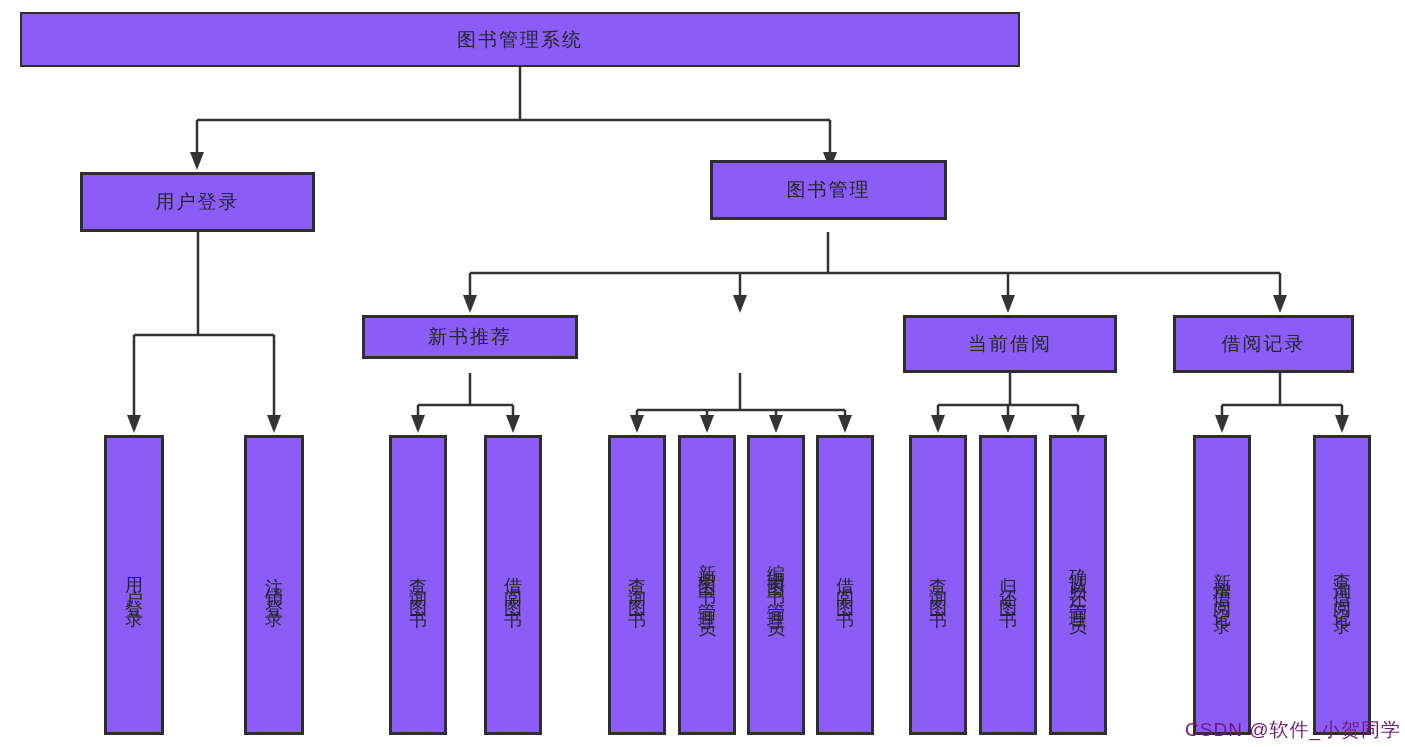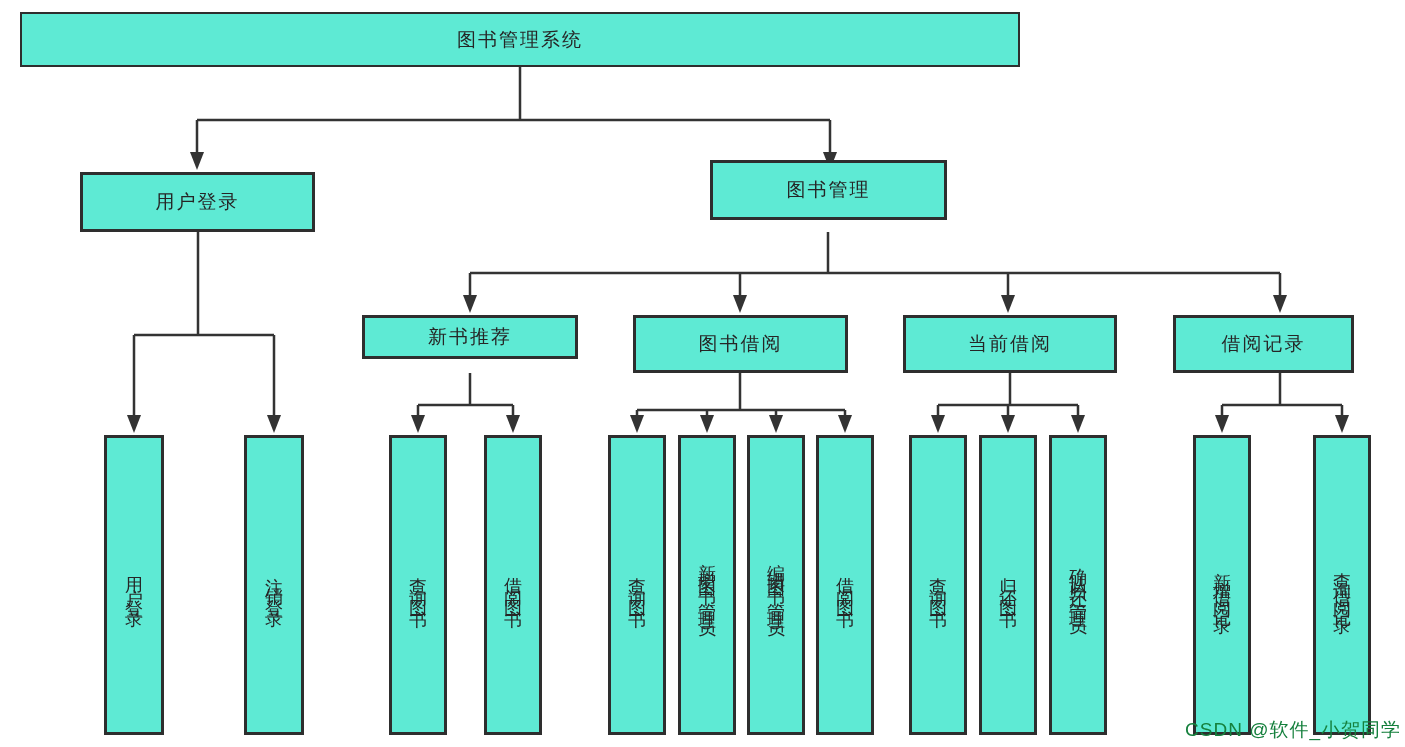--- a/index.html
+++ b/index.html
@@ -18,21 +18,21 @@
   }
   .connectors path {
     fill: none;
     stroke: #333333;
     stroke-width: 2.5;
   }
   .connectors polygon { fill: #333333; }
   .box {
     position: absolute;
     box-sizing: border-box;
-    background: #5eead4;
+    background: #8b5cf6;
     border: 3px solid #2e2e2e;
     display: flex;
     align-items: center;
     justify-content: center;
     color: #262626;
   }
   .box.root { border-width: 2px; }
   .box.h {
     font-size: 19px;
     letter-spacing: 2px;
@@ -42,21 +42,21 @@
     font-size: 18px;
     letter-spacing: 11px;
     line-height: 1;
     white-space: nowrap;
   }
   .watermark {
     position: absolute;
     right: 4px;
     bottom: 4px;
     font-size: 19px;
-    color: #15803d;
+    color: #701a75;
     letter-spacing: 1px;
     margin-top: 34px;
   }
 </style>
 </head>
 <body>
 
 <div class="canvas">
 
   <svg class="connectors" viewBox="0 0 1405 747">
@@ -101,21 +101,20 @@
       <polygon points="1335,415 1349,415 1342,433"></polygon>
     </g>
   </svg>
 
   <div class="box h root" style="left:20px; top:12px; width:1000px; height:55px">图书管理系统</div>
 
   <div class="box h" style="left:80px; top:172px; width:235px; height:60px">用户登录</div>
   <div class="box h" style="left:710px; top:160px; width:237px; height:60px">图书管理</div>
 
   <div class="box h" style="left:362px; top:315px; width:216px; height:44px">新书推荐</div>
-  <div class="box h" style="left:633px; top:315px; width:215px; height:58px">图书借阅</div>
   <div class="box h" style="left:903px; top:315px; width:214px; height:58px">当前借阅</div>
   <div class="box h" style="left:1173px; top:315px; width:181px; height:58px">借阅记录</div>
 
   <div class="box v" style="left:104px; top:435px; width:60px; height:300px">
     <span class="vtext">用户登录</span>
   </div>
   <div class="box v" style="left:244px; top:435px; width:60px; height:300px">
     <span class="vtext">注销登录</span>
   </div>
 

